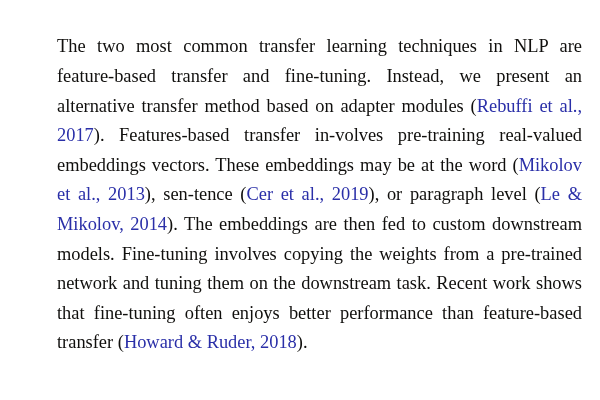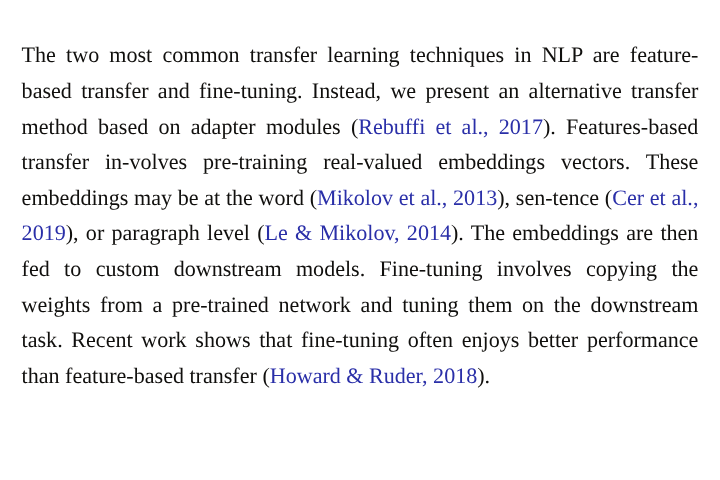--- a/index.html
+++ b/index.html
@@ -22,20 +22,21 @@
     background: #ffffff;
   }
   .paragraph {
     font-family: "Liberation Serif", serif;
     font-size: 18.4px;
     line-height: 29.6px;
     text-align: justify;
     text-justify: inter-word;
     color: #100f0d;
     hyphens: manual;
+    margin-left: 39px;
   }
   .cite {
     color: #2a2fa8;
   }
 </style>
 </head>
 <body>
 
 <div class="page">
   <p class="paragraph">

